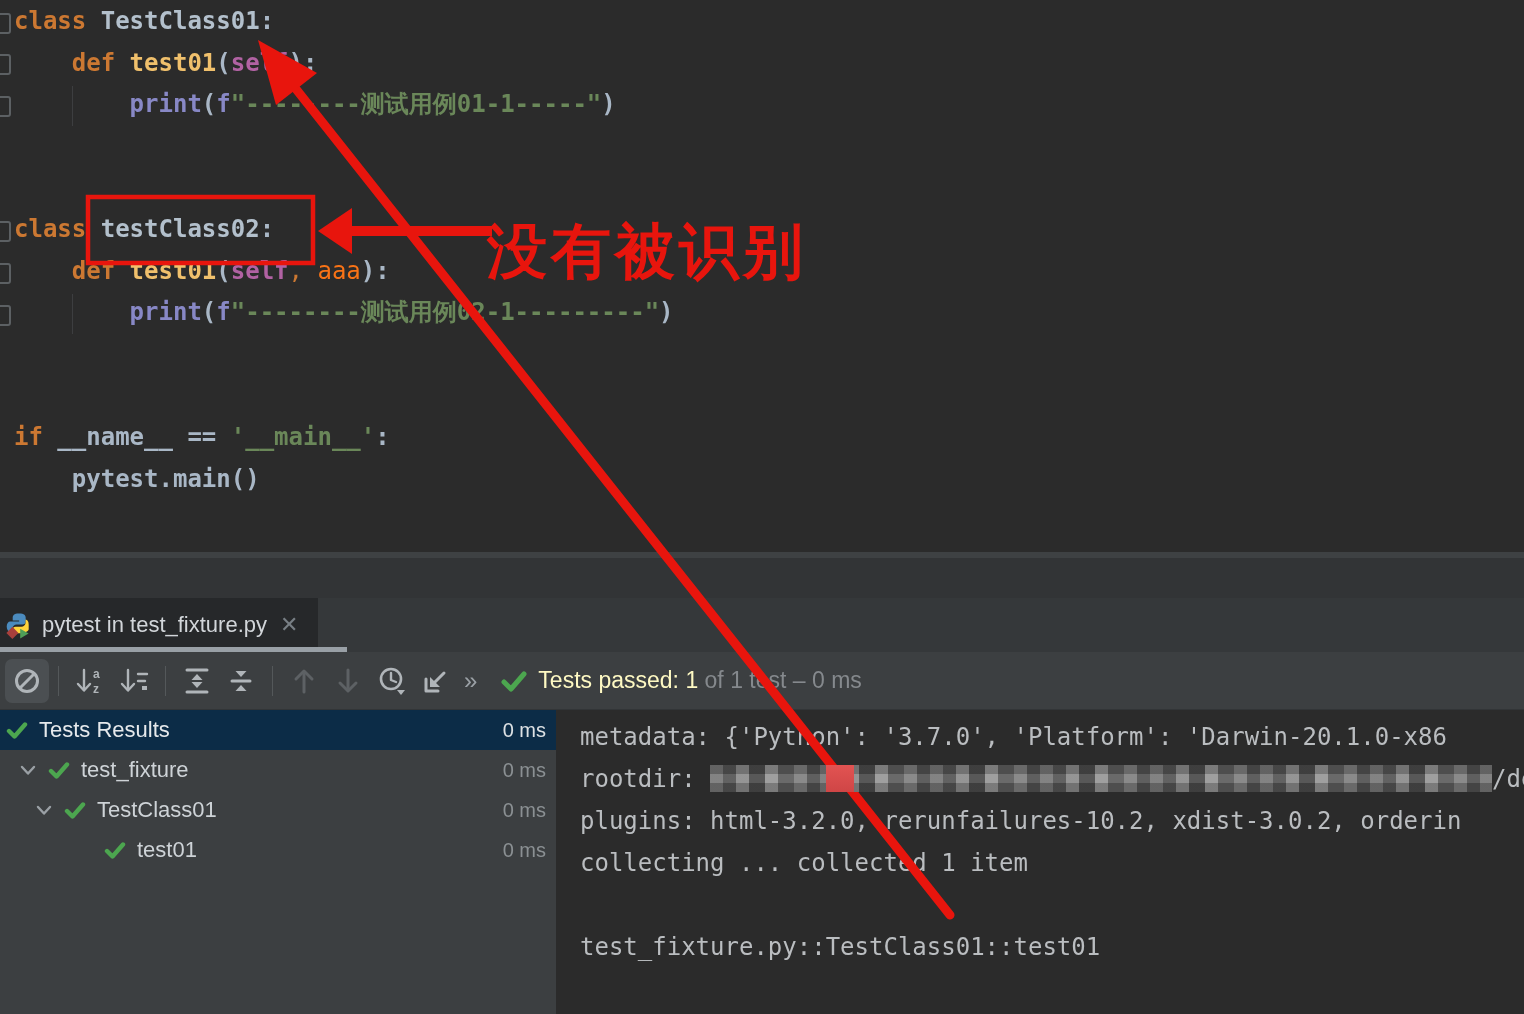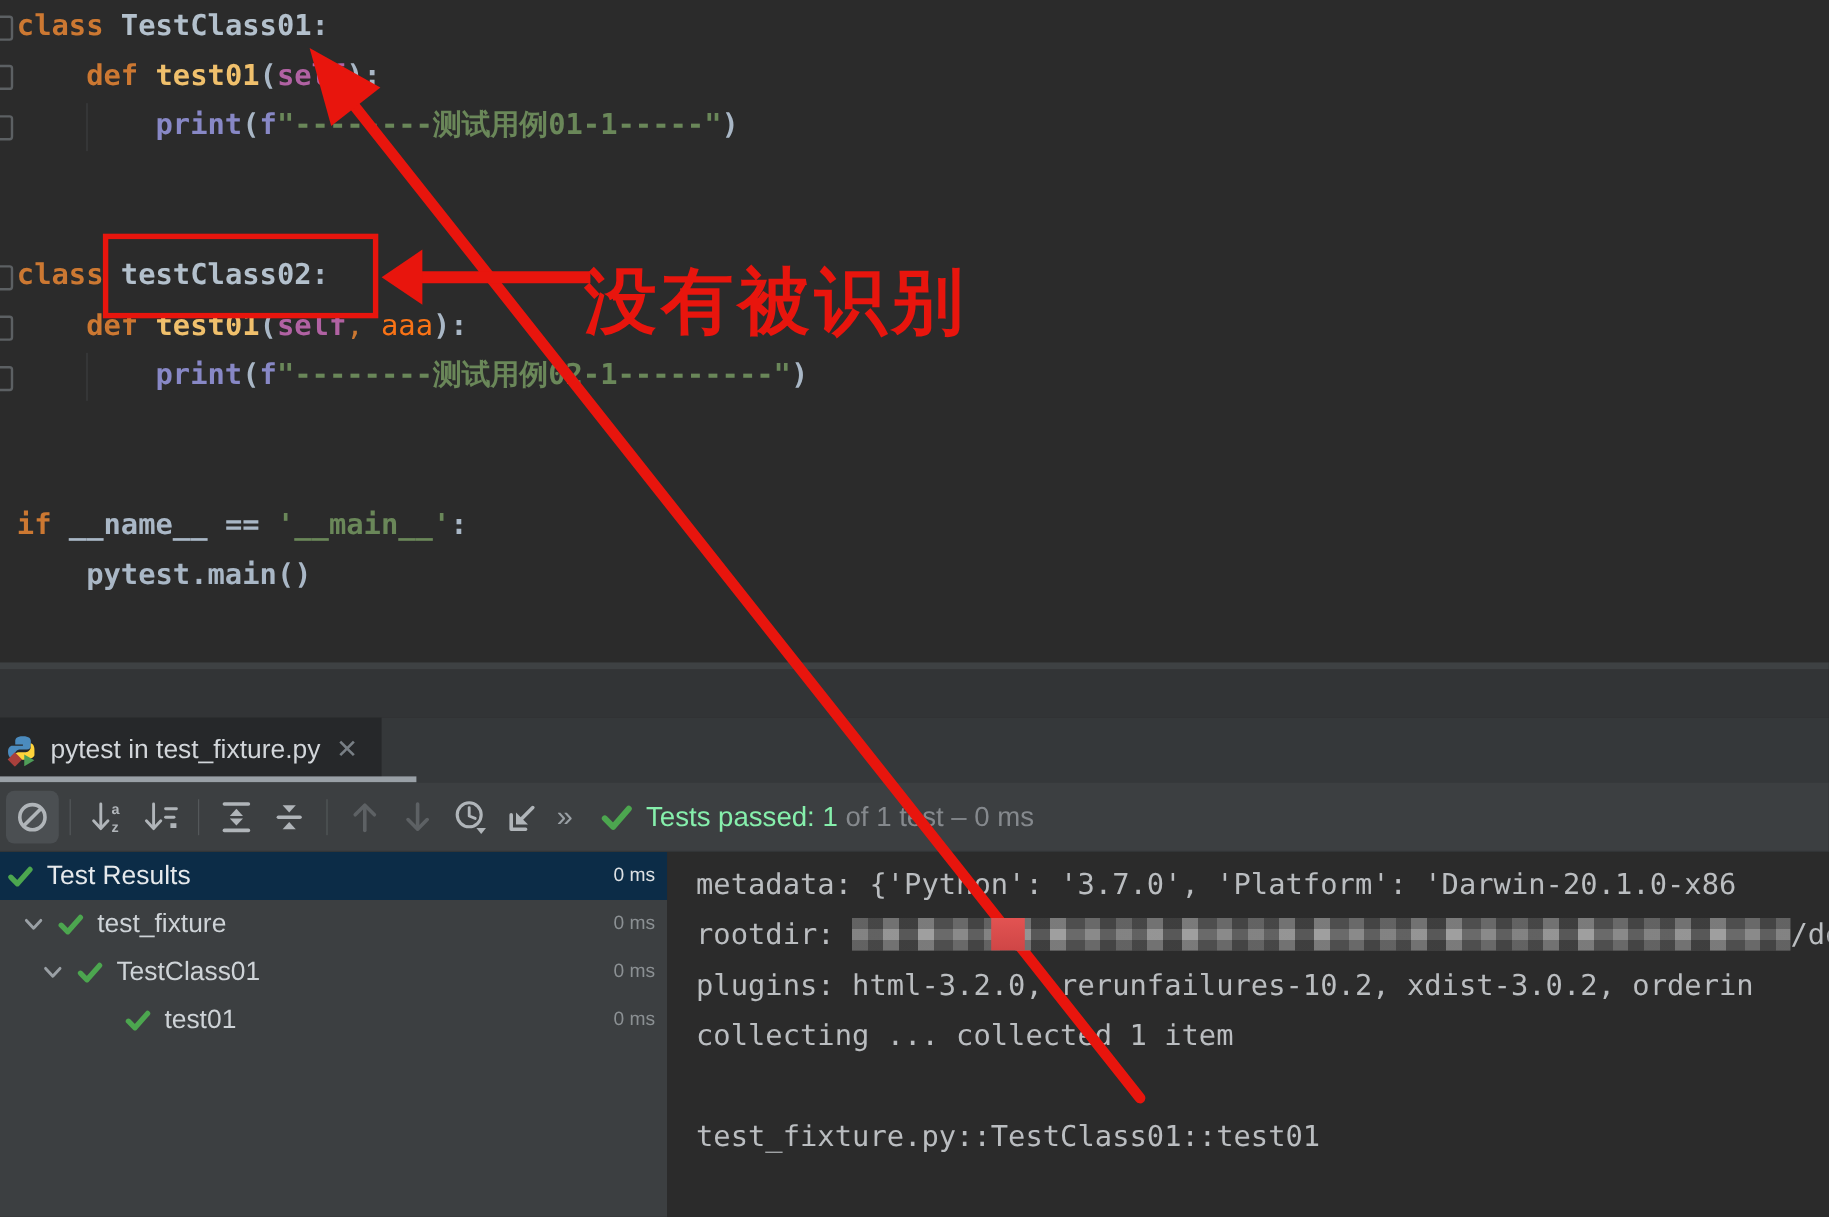--- a/index.html
+++ b/index.html
@@ -39,29 +39,29 @@
            display:flex;align-items:center;padding-left:5px;box-sizing:border-box;border-bottom:1px solid #323537;}
   .tbtn{width:44px;height:44px;display:flex;align-items:center;justify-content:center;border-radius:7px;flex:0 0 auto;}
   .tbtn.active{background:#4b4f52;}
   .tsep{width:1px;height:30px;background:#54585a;margin:0 9px;flex:0 0 auto;}
   .tbtn svg{display:block;}
   .ic{stroke:#b0b5b9;fill:none;stroke-width:2.4;stroke-linecap:round;stroke-linejoin:round;}
   .icf{fill:#b0b5b9;stroke:none;}
   .ic.dis{stroke:#5d6164;}
   .more{color:#9aa0a5;font-size:24px;letter-spacing:1px;margin:0 6px;}
   .status{display:flex;align-items:center;margin-left:16px;gap:10px;font-size:23px;}
-  .status-strong{color:#86efac;}
+  .status-strong{color:#fef9c3;}
   .status-dim{color:#85898d;}
   
   .tree{position:absolute;left:0;top:710px;width:556px;bottom:0;background:#3c3f41;font-size:22px;}
   .trow{height:40px;display:flex;align-items:center;color:#ced3d7;box-sizing:border-box;}
   .trow.selected{background:#0c2c47;color:#e6e9ec;}
   .chev{width:18px;margin-right:10px;flex:0 0 auto;display:flex;}
   .check{width:22px;height:22px;margin-right:11px;flex:0 0 auto;}
-  .tdur{margin-left:auto;padding-right:10px;color:#8b9093;font-size:16px;}
+  .tdur{margin-left:auto;padding-right:10px;color:#8b9093;font-size:20px;}
   .trow.selected .tdur{color:#dde1e4;}
   .lvl0{padding-left:6px;} .lvl1{padding-left:20px;} .lvl2{padding-left:36px;} .lvl3{padding-left:104px;}
   
   .console{position:absolute;left:556px;right:0;top:710px;bottom:0;background:#2b2b2b;
            padding:6px 0 0 24px;font:24px "DejaVu Sans Mono",monospace;line-height:42px;
            color:#babdc0;white-space:pre;overflow:hidden;}
   .console-line{height:42px;}
   .mosaic{display:inline-block;width:782px;height:27px;vertical-align:-5px;position:relative;z-index:60;
     background:
       linear-gradient(#e25352,#cf4646) 116px 0 / 28px 100% no-repeat,
@@ -182,21 +182,21 @@
       <span class="status-strong">Tests passed: 1</span><span class="status-dim"> of 1 test – 0 ms</span>
     </span>
   </div>
 </div>
 
 <div class="tree" id="test-tree">
     <div class="trow lvl0 selected">
       <span class="check"><svg width="22" height="22" viewBox="0 0 22 22">
           <polyline points="3,12 8.5,17.5 19,5.5" fill="none" stroke="#4ca64f" stroke-width="4.4" stroke-linecap="round" stroke-linejoin="round"></polyline>
         </svg></span>
-      <span class="tlabel">Test Results</span>
+      <span class="tlabel">Tests Results</span>
       <span class="tdur">0 ms</span>
     </div>
     <div class="trow lvl1">
       <span class="chev">
         <svg width="16" height="12" viewBox="0 0 16 12">
           <polyline points="2,3 8,9.5 14,3" fill="none" stroke="#9aa0a5" stroke-width="2.4" stroke-linecap="round" stroke-linejoin="round"></polyline>
         </svg>
       </span>
       <span class="check"><svg width="22" height="22" viewBox="0 0 22 22">
           <polyline points="3,12 8.5,17.5 19,5.5" fill="none" stroke="#4ca64f" stroke-width="4.4" stroke-linecap="round" stroke-linejoin="round"></polyline>

